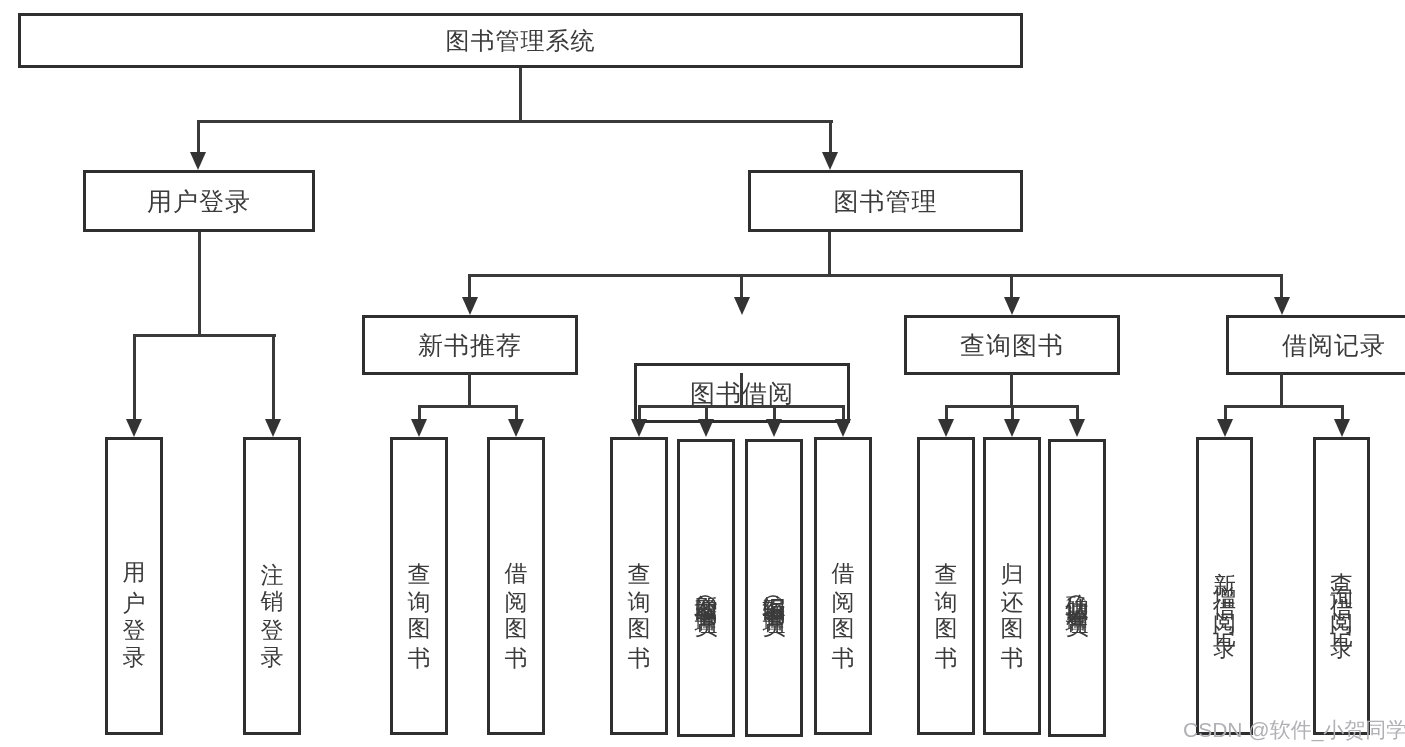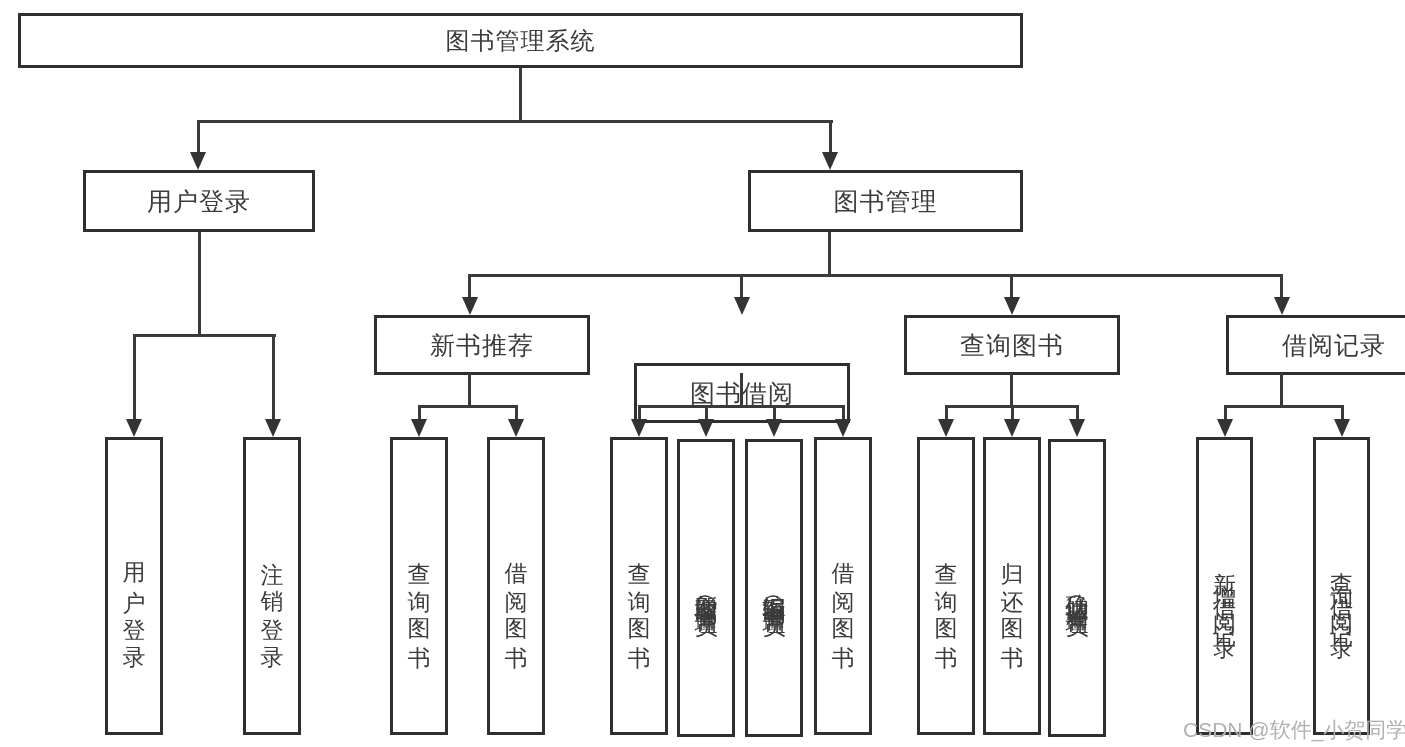--- a/index.html
+++ b/index.html
@@ -74,21 +74,21 @@
     <span>图书管理系统</span>
   </div>
 
   <div class="box hbox2" style="left:83px;top:170px;width:232px;height:62px;">
     <span>用户登录</span>
   </div>
   <div class="box hbox2" style="left:728px;top:170px;width:275px;height:62px;margin-left:20px;">
     <span>图书管理</span>
   </div>
 
-  <div class="box hbox2" style="left:362px;top:315px;width:216px;height:60px;margin-left:12px;">
+  <div class="box hbox2" style="left:362px;top:315px;width:216px;height:60px;">
     <span>新书推荐</span>
   </div>
   <div class="box hbox2" style="left:634px;top:315px;width:216px;height:60px;margin-top:48px;">
     <span>图书借阅</span>
   </div>
   <div class="box hbox2" style="left:904px;top:315px;width:216px;height:60px;">
     <span>查询图书</span>
   </div>
   <div class="box hbox2" style="left:1226px;top:315px;width:216px;height:60px;">
     <span>借阅记录</span>

